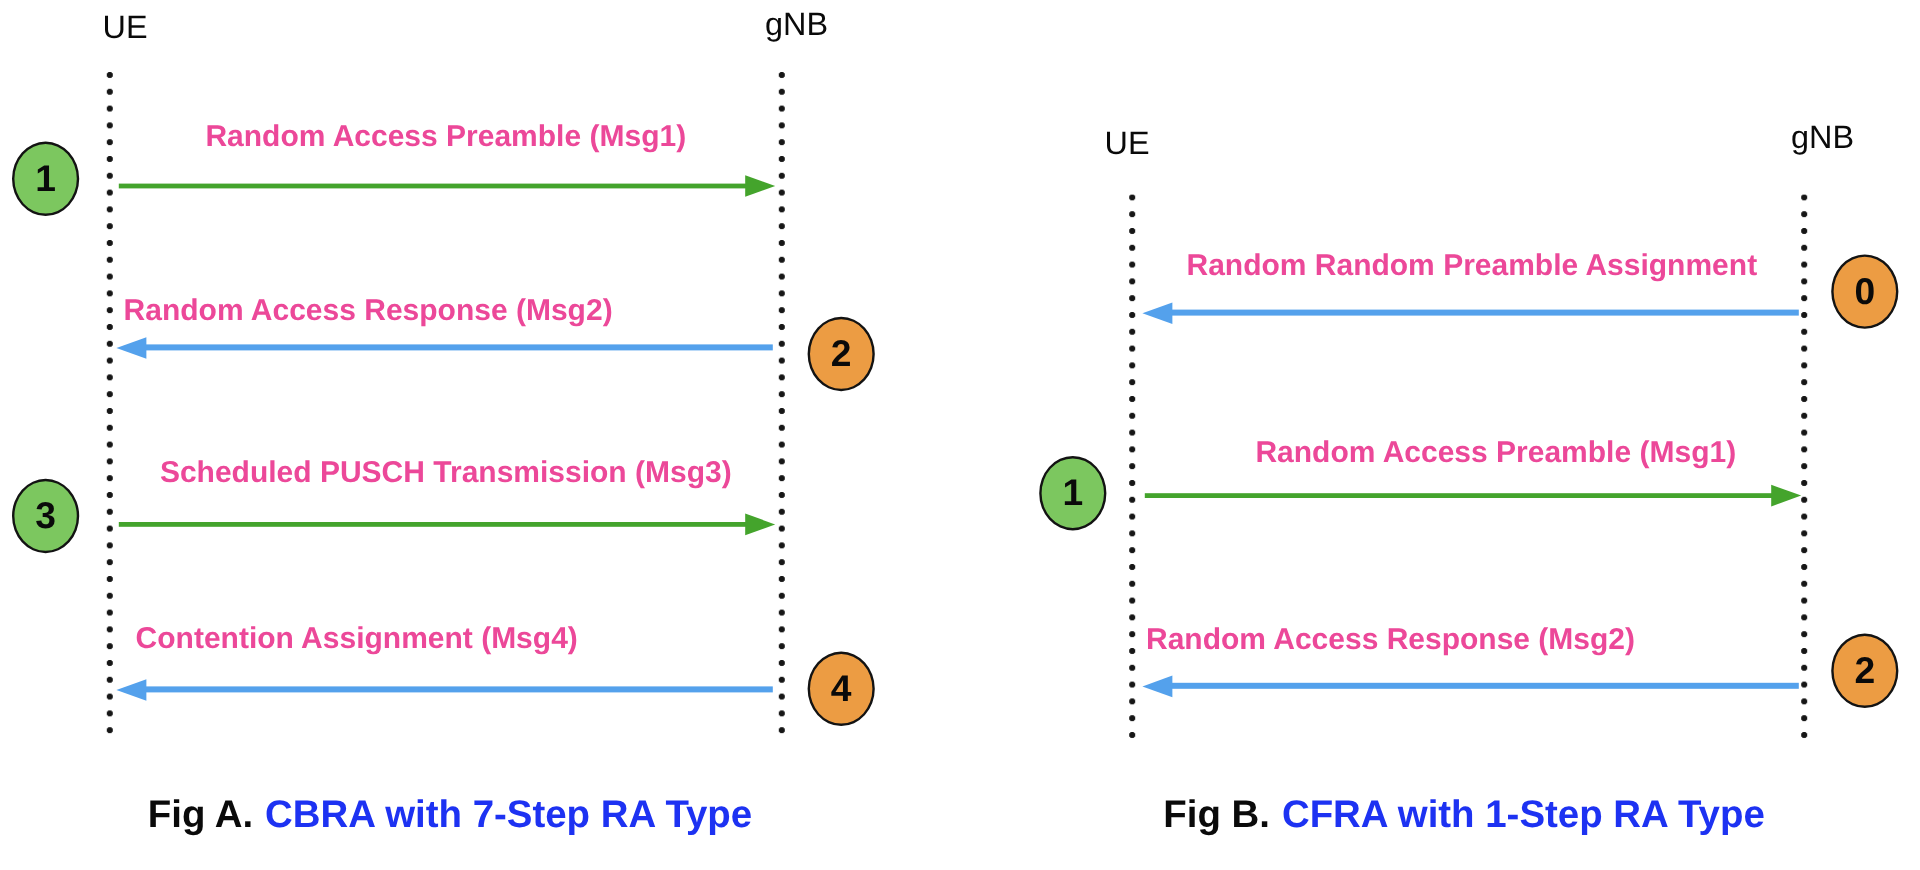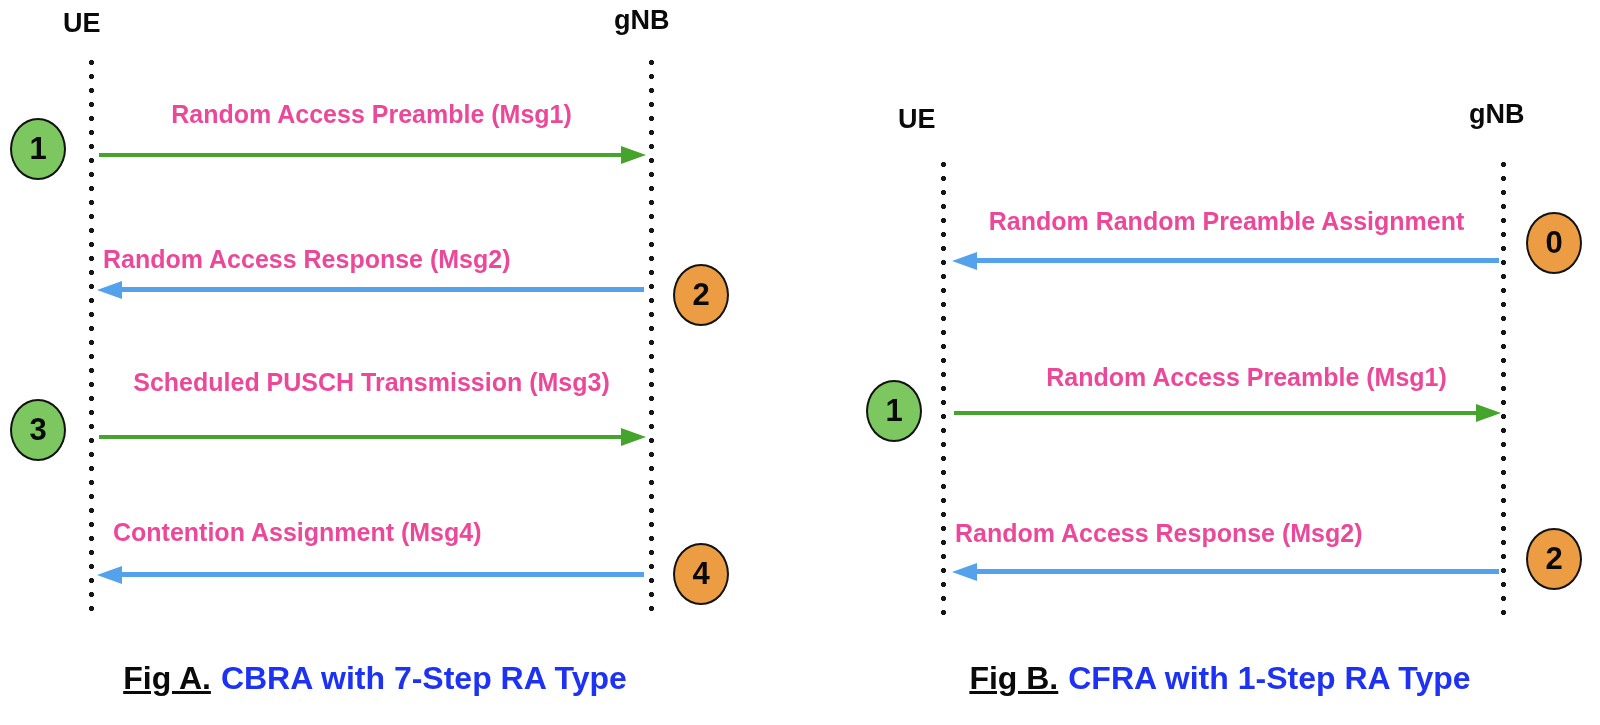--- a/index.html
+++ b/index.html
@@ -6,22 +6,22 @@
   #canvas{
     position:relative;
     width:1600px;height:725px;
     background:#ffffff;
     font-family:"Liberation Sans","DejaVu Sans",sans-serif;
     color:#0a0a0a;
     overflow:hidden;
   }
   .actor{
     position:absolute;
-    font-size:27px;font-weight:bold;color:#0a0a0a;
-    text-align:left;white-space:nowrap;
+    font-size:27px;font-weight:normal;color:#0a0a0a;
+    text-align:right;white-space:nowrap;
   }
   .lifeline{
     position:absolute;width:5px;
     background-image:radial-gradient(circle at 2.5px 2.5px,#161616 2.3px,transparent 2.9px);
     background-size:5px 14px;background-repeat:repeat-y;
   }
   .msg-label{
     position:absolute;
     font-size:25px;font-weight:bold;color:#ec4899;
     white-space:nowrap;
@@ -47,21 +47,21 @@
     display:flex;align-items:center;justify-content:center;
     font-size:31px;font-weight:bold;color:#0a0a0a;
   }
   .badge.green{background:var(--badge-green,#7CC75F);}
   .badge.orange{background:var(--badge-orange,#EC9C43);}
   .caption{
     position:absolute;
     font-size:32px;font-weight:bold;
     text-align:center;white-space:nowrap;
   }
-  .caption .prefix{color:#0a0a0a;margin-right:10px;text-decoration:underline;}
+  .caption .prefix{color:#0a0a0a;margin-right:10px;}
   .caption .title{color:var(--caption-blue,#1D32F2);}
 </style>
 </head>
 <body>
 
 <div id="canvas">
 
   <div>
 
     <div class="actor" style="left:63px;top:8px;width:60px;">UE</div>
@@ -77,21 +77,21 @@
     </div>
     <div class="badge green" style="left:10px;top:118px;">1</div>
 
     <div class="msg-label leftalign" style="left:89px;top:245px;width:549px;">Random Access Response (Msg2)</div>
     <div class="arrow left blue" style="left:97px;top:281px;width:549px;">
       <div class="line"></div>
       <div class="head"></div>
     </div>
     <div class="badge orange" style="left:673px;top:264px;">2</div>
 
-    <div class="msg-label center" style="left:97px;top:368px;width:549px;">Scheduled PUSCH Transmission (Msg3)</div>
+    <div class="msg-label center" style="left:97px;top:380px;width:549px;">Scheduled PUSCH Transmission (Msg3)</div>
     <div class="arrow right green" style="left:97px;top:428px;width:549px;">
       <div class="line"></div>
       <div class="head"></div>
     </div>
     <div class="badge green" style="left:10px;top:399px;">3</div>
 
     <div class="msg-label leftalign" style="left:99px;top:518px;width:549px;">Contention Assignment (Msg4)</div>
     <div class="arrow left blue" style="left:97px;top:566px;width:549px;">
       <div class="line"></div>
       <div class="head"></div>

